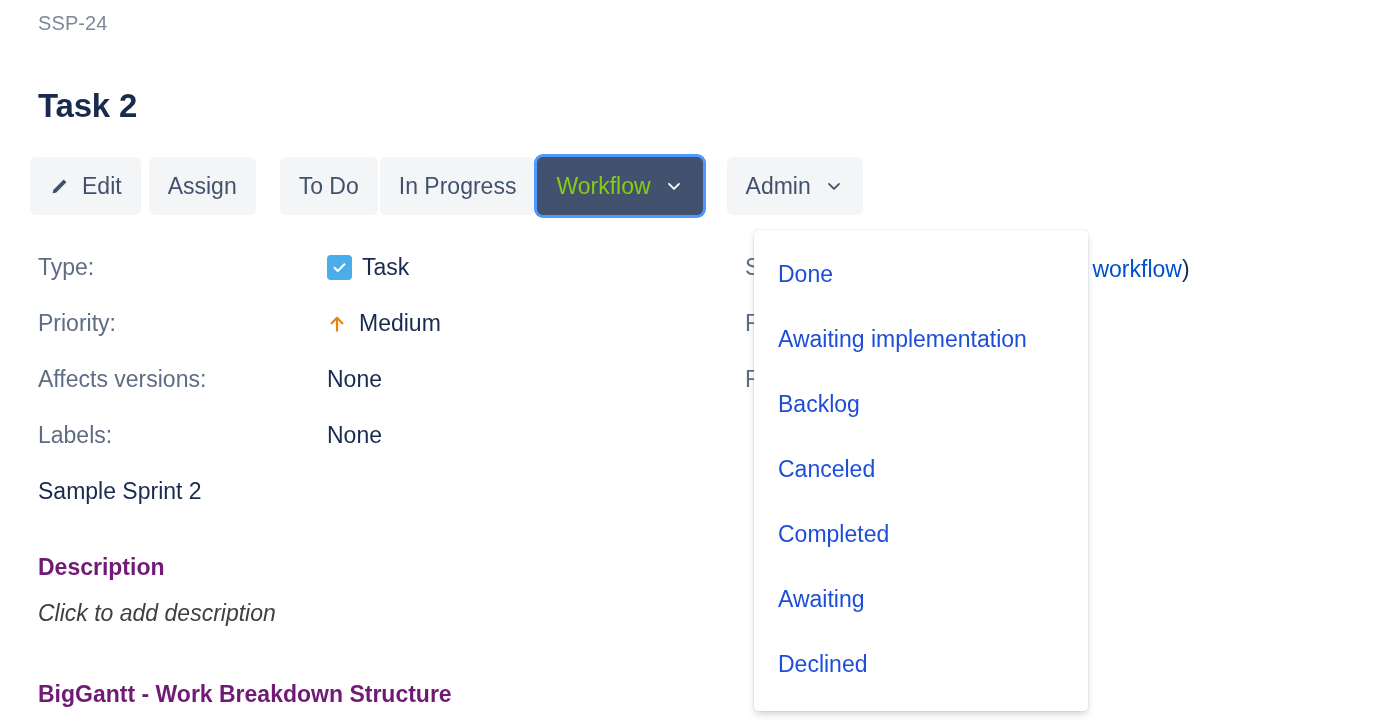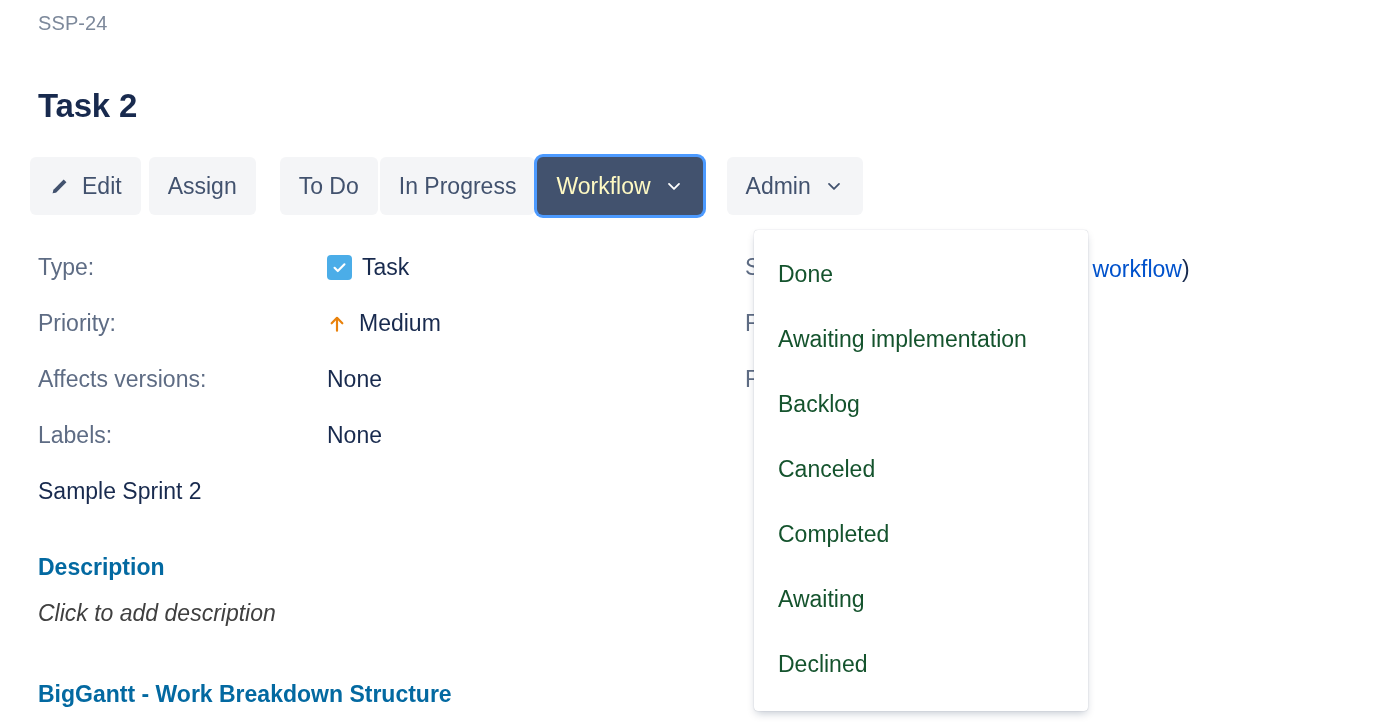--- a/index.html
+++ b/index.html
@@ -62,21 +62,21 @@
     white-space: nowrap;
     margin-right: 8px;
   }
   .btn.grouped { margin-right: 2px; }
   .btn.gap-before { margin-left: 16px; }
   .btn-icon { display: inline-flex; align-items: center; }
   .btn-caret { display: inline-flex; align-items: center; margin-left: 2px; }
 
   .btn.active {
     background: #42526e;
-    color: #fef9c3;
+    color: #84cc16;
     box-shadow: 0 0 0 3px #4c9aff;
     margin-right: 8px;
   }
 
   
   .fields {
     position: absolute;
     left: 38px; top: 254px;
     width: 1320px;
   }
@@ -139,21 +139,21 @@
     cursor: pointer;
   }
   .paren { color: #182a4e; }
 
   
   .section-heading {
     position: absolute;
     left: 38px;
     font-size: 23px;
     font-weight: 700;
-    color: #0369a1;
+    color: #701a75;
   }
   #desc-heading { top: 554px; }
   #desc-placeholder {
     position: absolute;
     left: 38px; top: 600px;
     font-size: 23px;
     font-style: italic;
     color: #404040;
     cursor: pointer;
   }
@@ -169,21 +169,21 @@
     box-shadow: 0 4px 8px -2px rgba(9,30,66,0.25), 0 0 1px rgba(9,30,66,0.31);
     padding: 12px 0 14px;
     z-index: 50;
   }
   .dropdown-item {
     height: 65px;
     display: flex;
     align-items: center;
     padding: 0 24px;
     font-size: 23px;
-    color: #14532d;
+    color: #1d4ed8;
     cursor: pointer;
     white-space: nowrap;
   }
 </style>
 </head>
 <body>
 
 <div id="page">
 
   <div class="breadcrumb">SSP-24</div>

